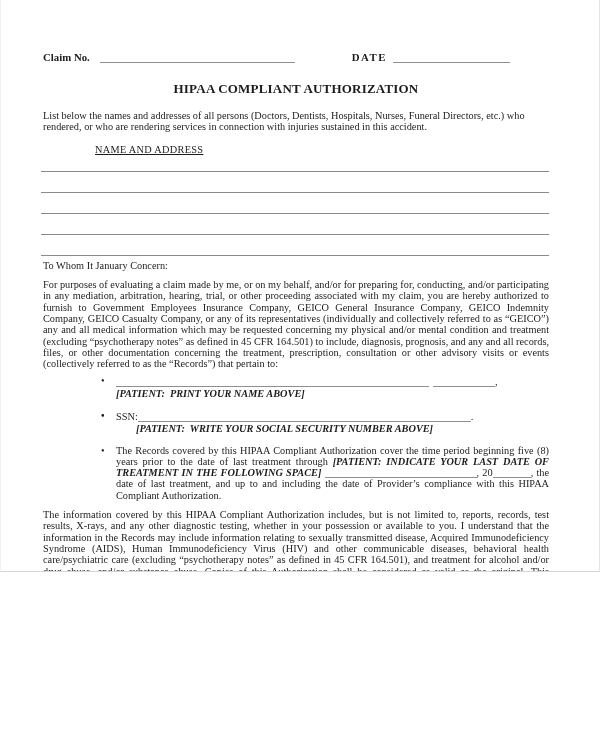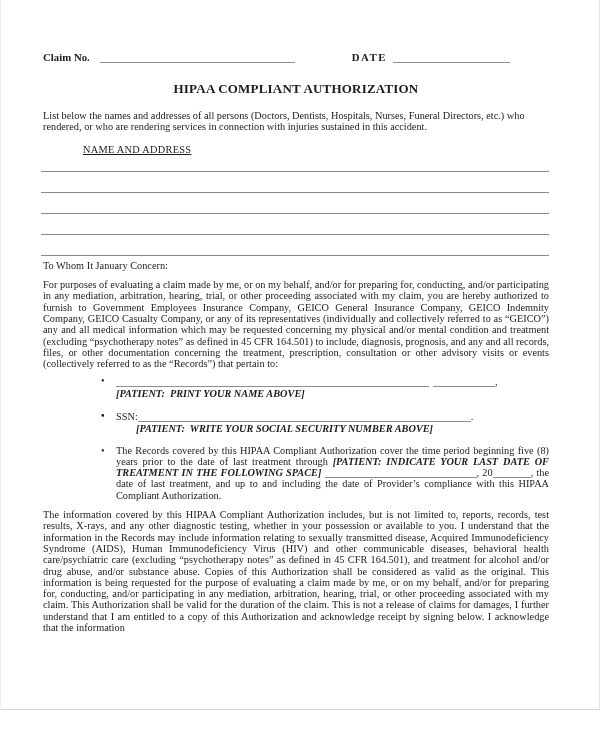--- a/index.html
+++ b/index.html
@@ -1,32 +1,32 @@
 <!DOCTYPE html>
 <html><head>
 <meta charset="utf-8">
 <style>
   * { margin:0; padding:0; box-sizing:border-box; }
   html,body { background:#ffffff; }
   body { width:600px; height:730px; font-family:"Liberation Serif","DejaVu Serif",serif; color:#1c1c1c; }
   .page {
-    position:relative; width:600px; height:710px; background:#ffffff;
+    position:relative; width:600px; height:572px; background:#ffffff;
     padding:52px 50px 0 42px; overflow:hidden;
     border-left:1px solid #f1f1f1; border-right:1px solid #e4e4e4; border-bottom:1px solid #d6d6d6;
     font-size:10.3px; line-height:11.3px;
   }
   .blank { display:inline-block; height:9px; border-bottom:1px solid #8f8f8f; vertical-align:-2px; }
   .header-row { height:13px; white-space:nowrap; }
   .hdr-label { font-weight:bold; font-size:10.8px; }
   .date-label { margin-left:57px; letter-spacing:1.5px; }
   .claim-blank { width:195px; margin-left:10px; }
   .date-blank  { width:117px; margin-left:6px; }
   .doc-title { margin-top:17px; text-align:center; font-weight:bold; font-size:13px; line-height:13px; letter-spacing:0.2px; }
   .intro { margin-top:15px; }
-  .na-heading { margin-top:11px; margin-left:40px; text-decoration:underline; letter-spacing:0.3px; }
+  .na-heading { margin-top:11px; margin-left:52px; text-decoration:underline; letter-spacing:0.3px; }
   .ruled-lines { margin-left:-2px; width:508px; }
   .ruled-line { height:21px; border-bottom:1px solid #8a8a8a; }
   .ruled-line:first-child { height:17px; }
   .salutation { margin-top:4px; }
   .para { margin-top:8px; text-align:justify; }
   .bullets { margin-top:5px; }
   .bullet { position:relative; margin-left:58px; padding-left:15px; }
   .bullet + .bullet { margin-top:10px; }
   .bullet::before { content:"\2022"; position:absolute; left:0; top:0; font-size:10.3px; }
   .bullet-line { line-height:13px; white-space:nowrap; }

